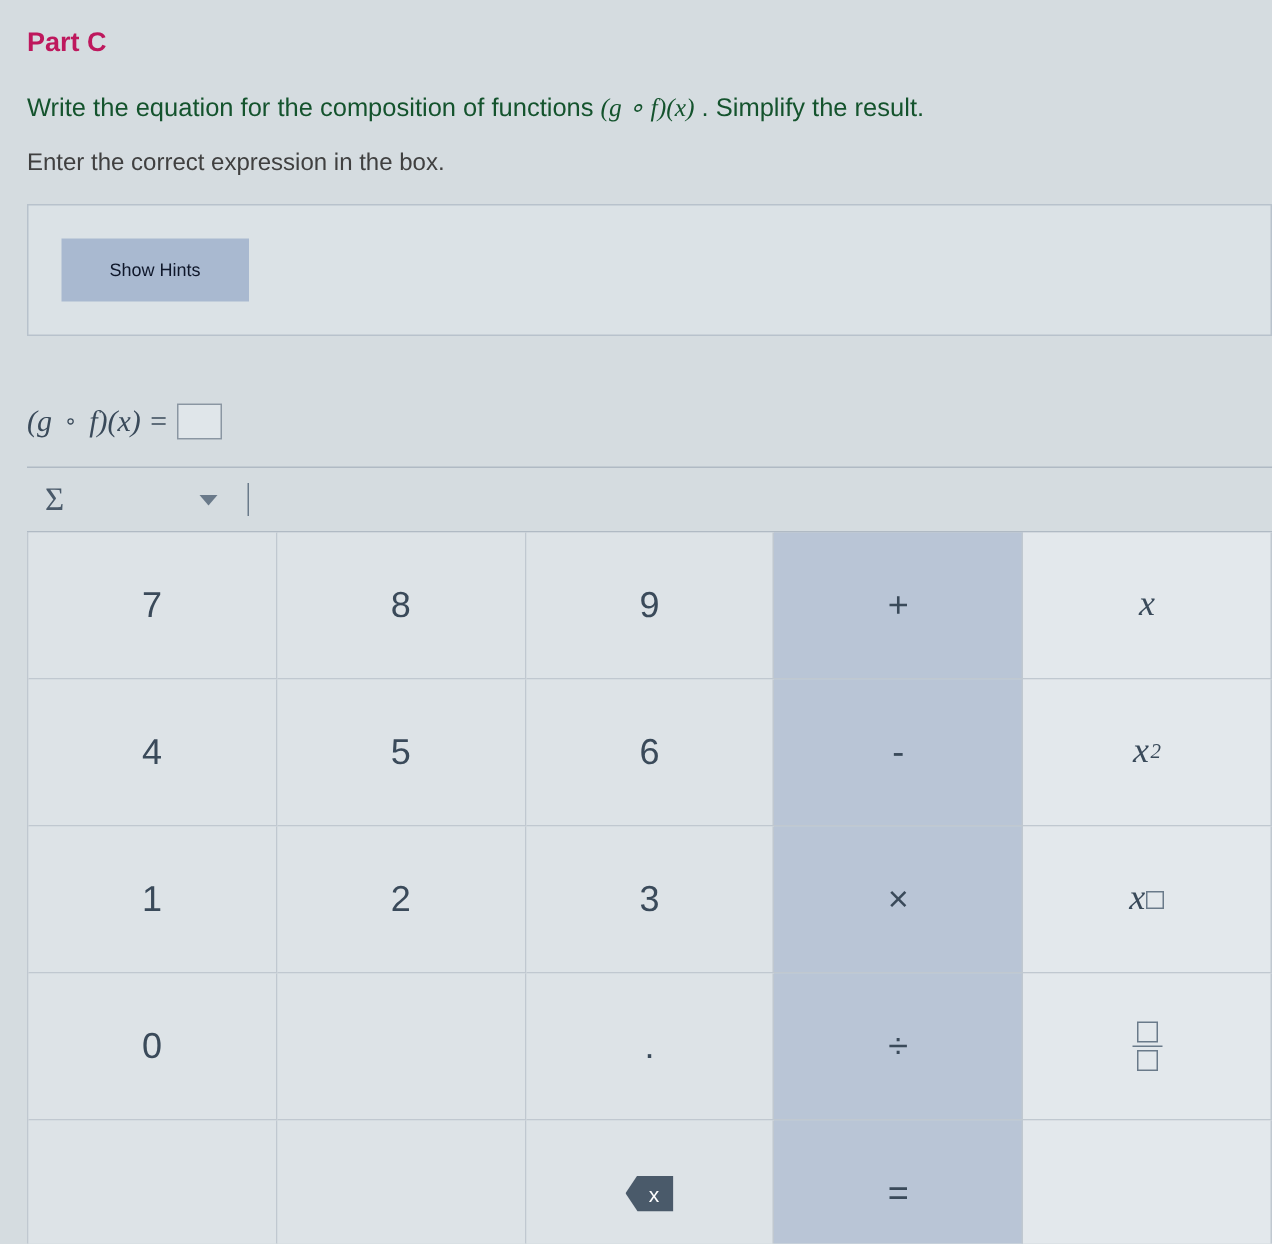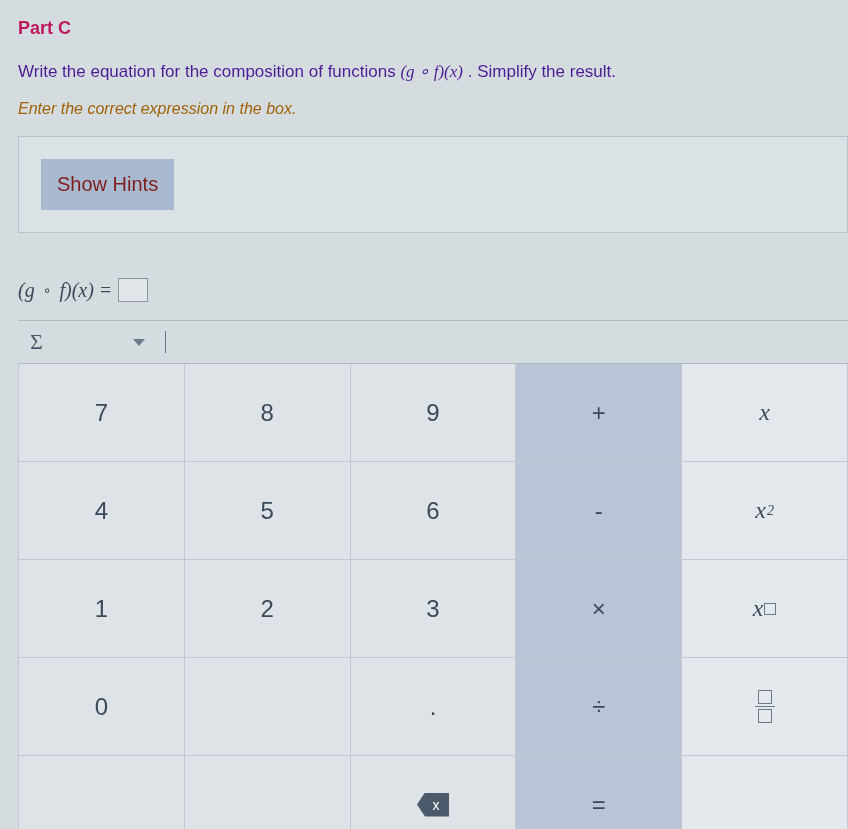--- a/index.html
+++ b/index.html
@@ -19,41 +19,40 @@
       padding: 18px 0 0 18px;
     }
     .part-title {
       font-weight: bold;
       font-size: 18px;
       color: #be185d;
       margin-bottom: 22px;
     }
     .prompt {
       font-size: 17px;
-      color: #4c1d95;
+      color: #14532d;
       margin-bottom: 18px;
     }
     .sub-prompt {
       font-size: 16px;
-      color: #a16207;
+      color: #404040;
       margin-bottom: 18px;
-      font-style: italic;
     }
     .hints-row {
       border: 1px solid #b8c2cc;
       background: #dbe2e6;
       padding: 22px;
       margin-bottom: 45px;
     }
     .show-hints-btn {
       background: #a9b9d0;
-      color: #7f1d1d;
+      color: #0f172a;
       border: none;
-      padding: 14px 16px;
-      font-size: 20px;
+      padding: 14px 32px;
+      font-size: 12px;
       cursor: pointer;
     }
     .equation-row {
       font-size: 20px;
       font-style: italic;
       font-family: 'Times New Roman', serif;
       color: #3a4a5a;
       margin-bottom: 18px;
       display: flex;
       align-items: center;

